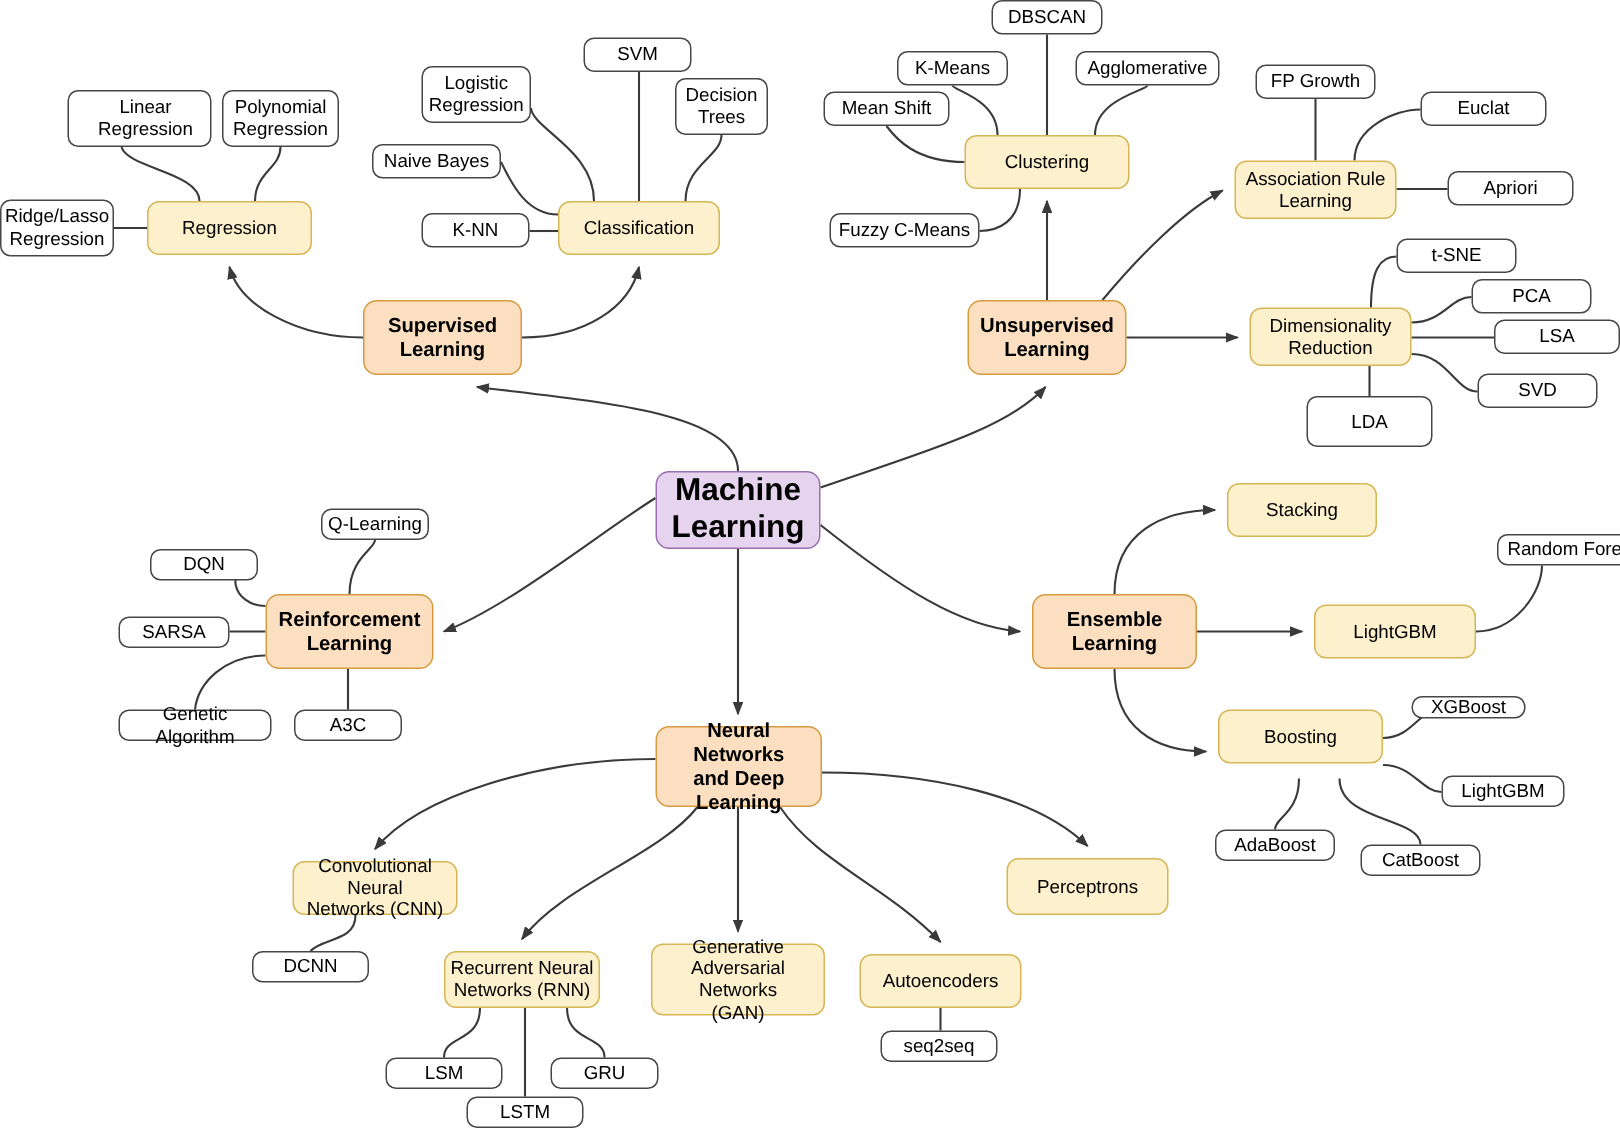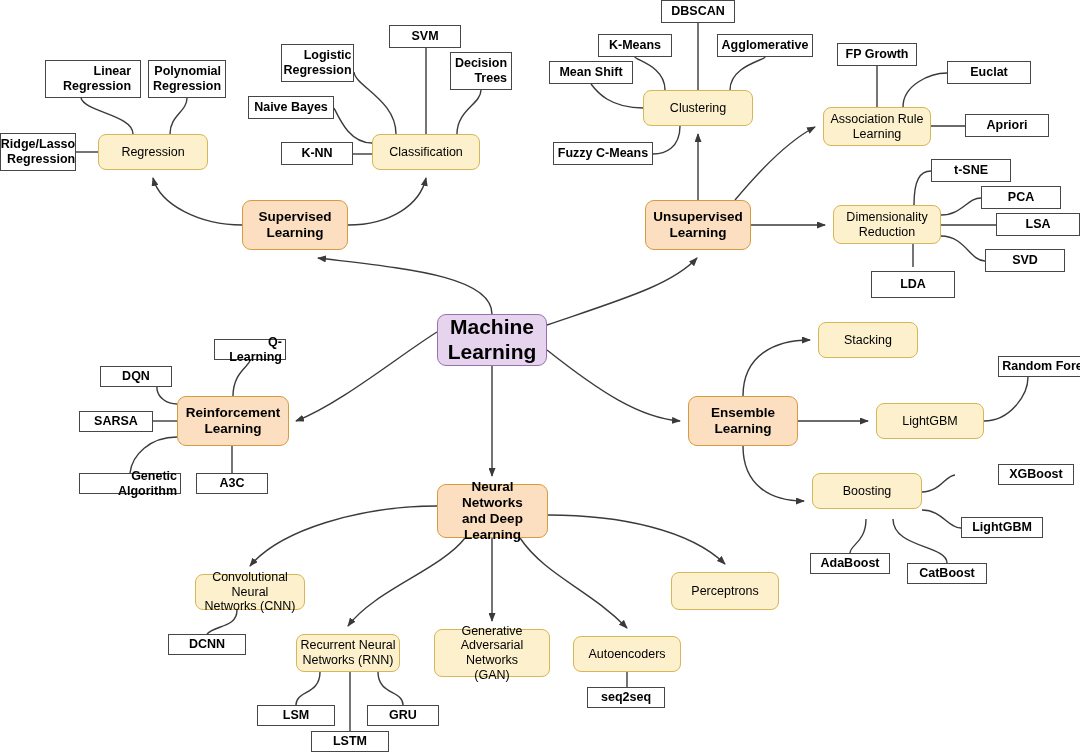--- a/index.html
+++ b/index.html
@@ -11,21 +11,21 @@
         justify-content:center;text-align:center;line-height:1.18;
         border-radius:7px;}
   .node span{display:block;padding:0 3px;}
   .n-root{background:#e6d4ef;border:1.6px solid #9a6fb0;color:#000;
           font-weight:bold;font-size:21px;border-radius:9px;}
   .n-branch{background:#fbdfc0;border:1.6px solid #d79b3f;color:#000;
             font-weight:bold;font-size:13.5px;border-radius:9px;}
   .n-cat{background:#fdf0cd;border:1.5px solid #d6b656;color:#000;
          font-weight:normal;font-size:12.5px;border-radius:8px;}
   .n-leaf{background:#ffffff;border:1.6px solid #464646;color:#000;
-          font-weight:bold;font-size:12.5px;border-radius:0;text-align:right;}
+          font-weight:normal;font-size:12.5px;border-radius:7px;}
 </style>
 </head>
 <body>
 
 <div id="canvas">
   <svg id="edges" viewBox="0 0 1080 753" xmlns="http://www.w3.org/2000/svg">
     <defs>
       <marker id="arrowhead" markerWidth="9" markerHeight="7" refX="8" refY="3.5" orient="auto" markerUnits="userSpaceOnUse">
         <path d="M0,0 L9,3.5 L0,7 z" fill="#3a3a3a"></path>
       </marker>
@@ -165,21 +165,21 @@
       </div>
       <div class="node n-leaf" style="left: 981px; top: 186px; width: 80px; height: 23px;">
         <span>PCA</span>
       </div>
       <div class="node n-leaf" style="left: 996px; top: 213px; width: 84px; height: 23px;">
         <span>LSA</span>
       </div>
       <div class="node n-leaf" style="left: 985px; top: 249px; width: 80px; height: 23px;">
         <span>SVD</span>
       </div>
-      <div class="node n-leaf" style="left: 871px; top: 271px; width: 84px; height: 27px;">
+      <div class="node n-leaf" style="left: 871px; top: 264px; width: 84px; height: 34px;">
         <span>LDA</span>
       </div>
       <div class="node n-branch" style="left: 177px; top: 396px; width: 112px; height: 50px;">
         <span>Reinforcement<br>Learning</span>
       </div>
       <div class="node n-leaf" style="left: 214px; top: 339px; width: 72px; height: 21px;">
         <span>Q-Learning</span>
       </div>
       <div class="node n-leaf" style="left: 100px; top: 366px; width: 72px; height: 21px;">
         <span>DQN</span>
@@ -201,21 +201,21 @@
       </div>
       <div class="node n-cat" style="left: 876px; top: 403px; width: 108px; height: 36px;">
         <span>LightGBM</span>
       </div>
       <div class="node n-cat" style="left: 812px; top: 473px; width: 110px; height: 36px;">
         <span>Boosting</span>
       </div>
       <div class="node n-leaf" style="left: 978px; top: 356px; width: 100px; height: 21px; margin-left: 20px;">
         <span>Random Forest</span>
       </div>
-      <div class="node n-leaf" style="left: 998px; top: 464px; width: 76px; height: 21px;">
+      <div class="node n-leaf" style="left: 941px; top: 464px; width: 76px; height: 15px;">
         <span>XGBoost</span>
       </div>
       <div class="node n-leaf" style="left: 961px; top: 517px; width: 82px; height: 21px;">
         <span>LightGBM</span>
       </div>
       <div class="node n-leaf" style="left: 810px; top: 553px; width: 80px; height: 21px;">
         <span>AdaBoost</span>
       </div>
       <div class="node n-leaf" style="left: 907px; top: 563px; width: 80px; height: 21px;">
         <span>CatBoost</span>

